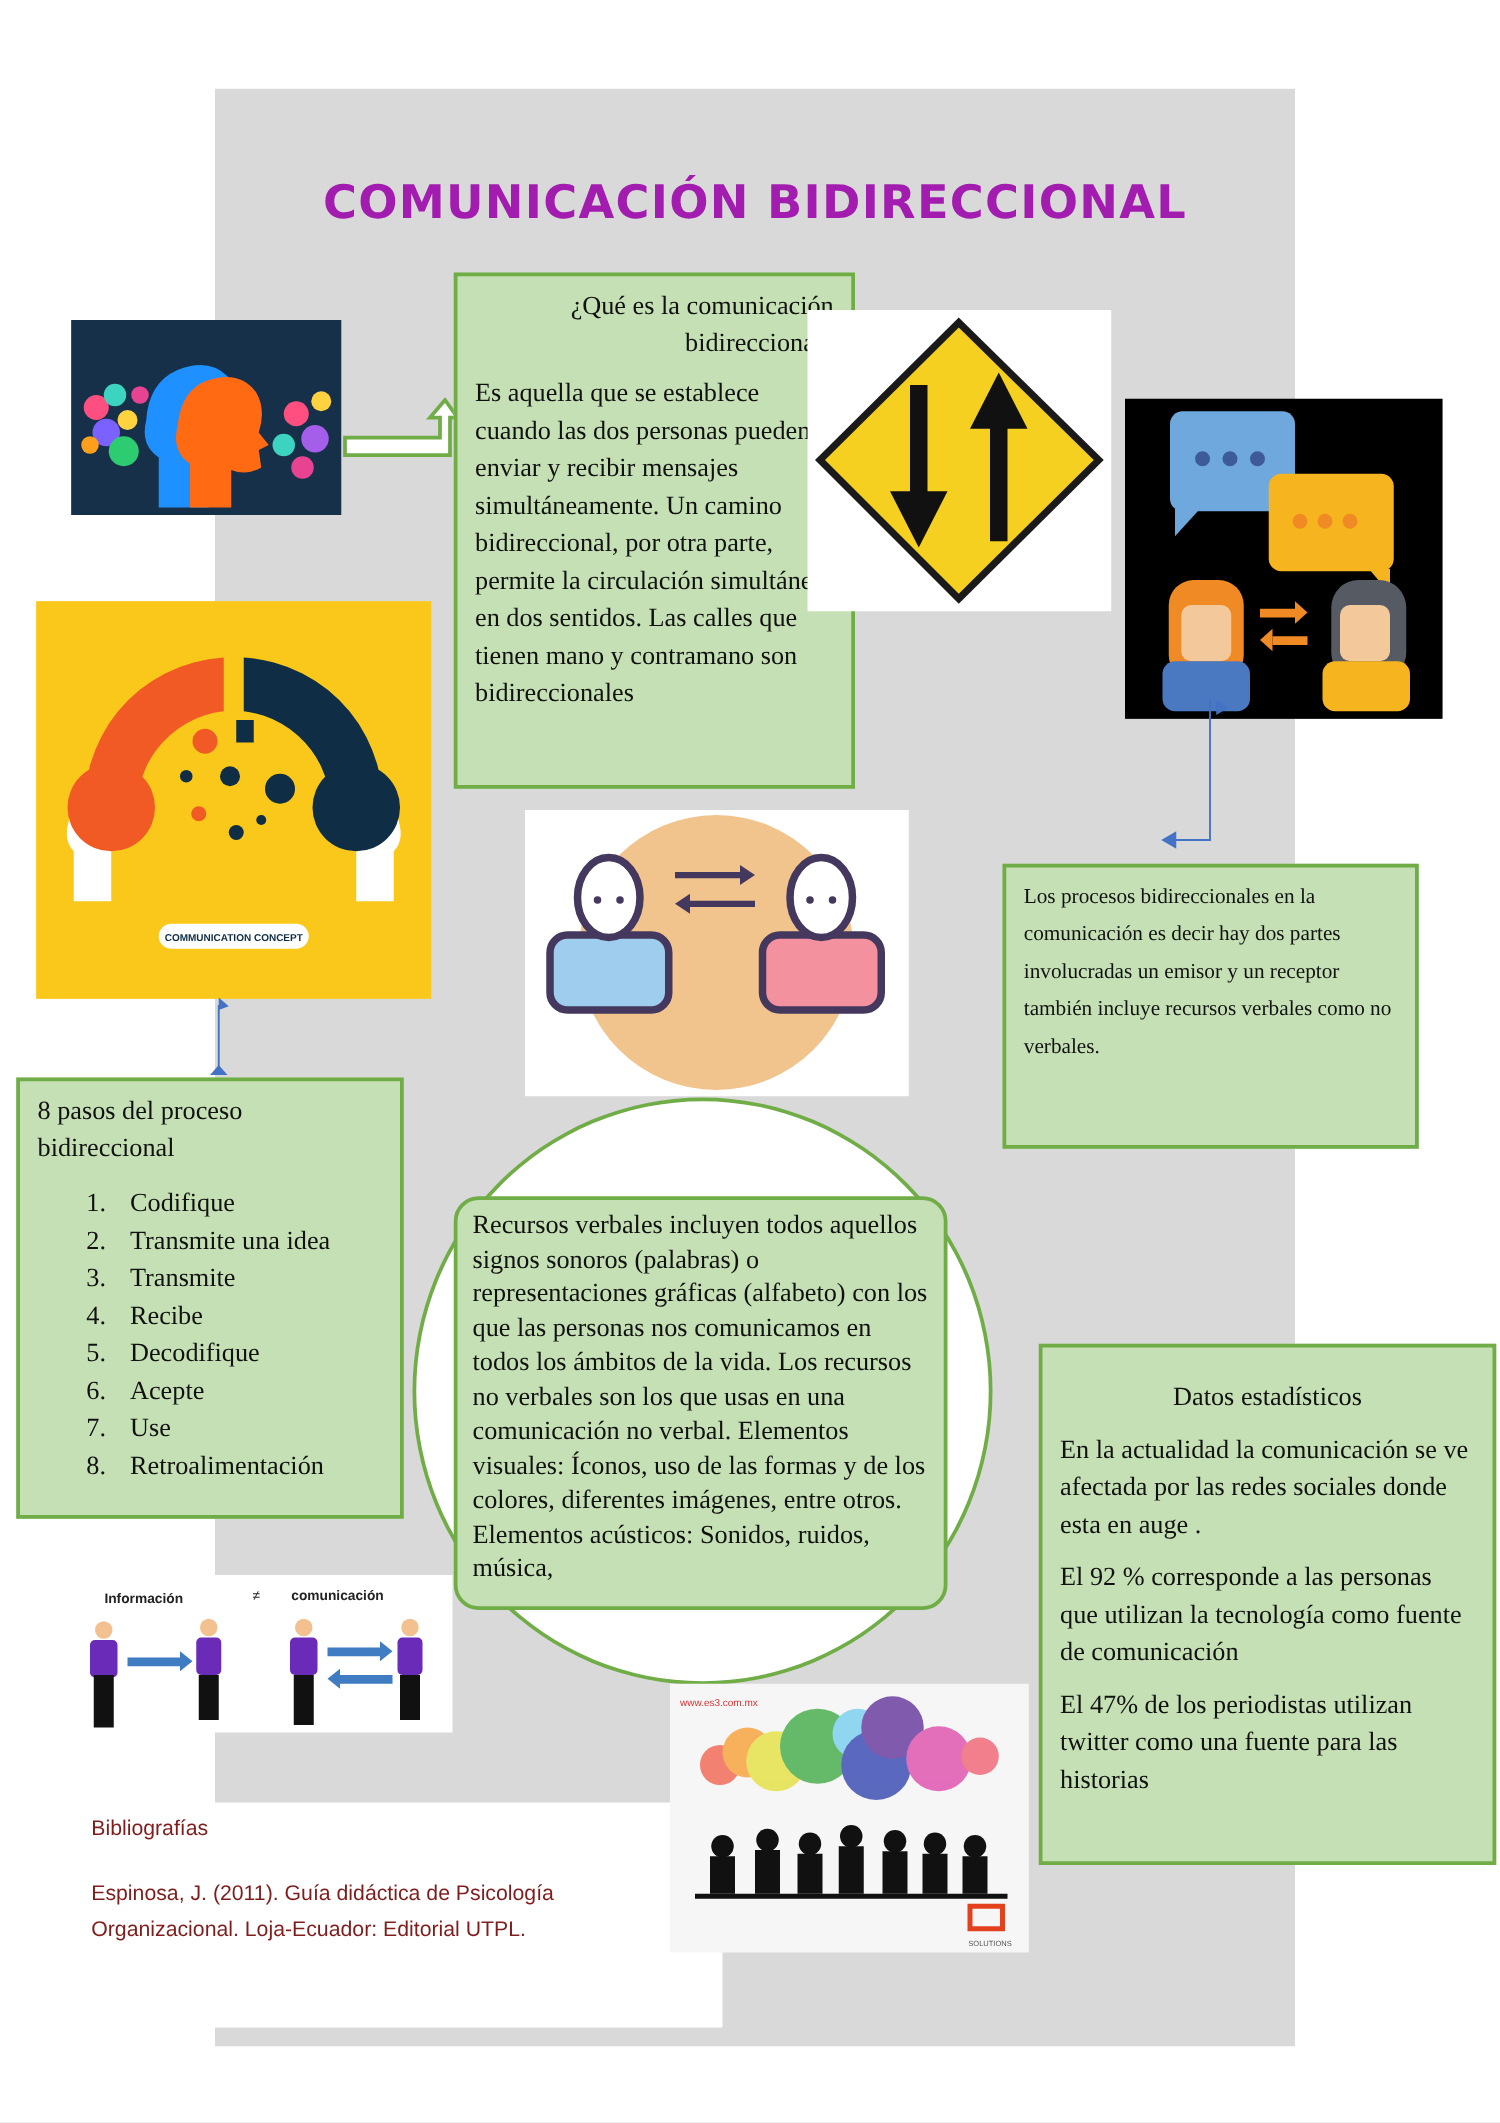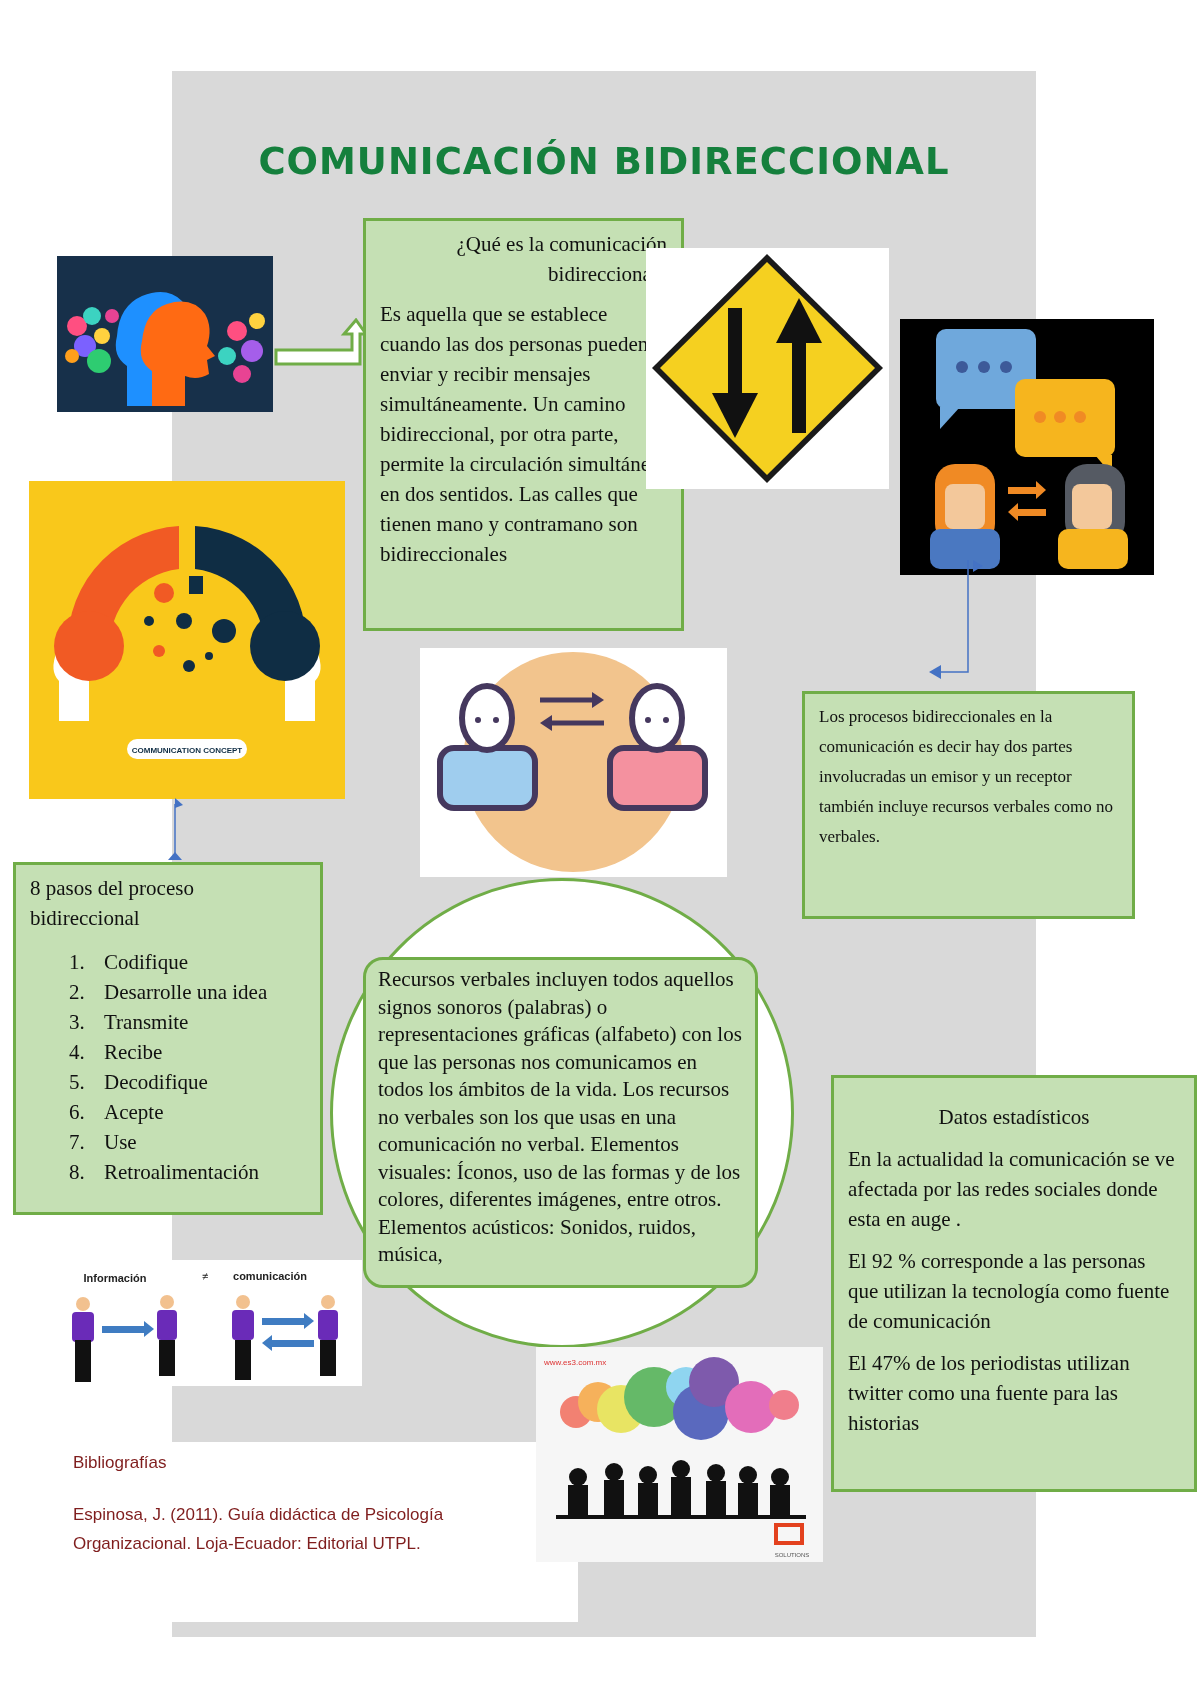--- a/index.html
+++ b/index.html
@@ -1,19 +1,19 @@
 <!DOCTYPE html>
 <html><head>
   <meta charset="utf-8">
   <style>
     html, body { margin: 0; padding: 0; }
     body { width: 1200px; height: 1698px; background: #ffffff; position: relative; overflow: hidden; font-family: "Liberation Serif", serif; color: #111; }
     .abs { position: absolute; }
     .gray-panel { left: 172px; top: 71px; width: 864px; height: 1566px; background: #d9d9d9; }
-    .title { left: 172px; top: 140px; width: 864px; text-align: center; font-family: "DejaVu Sans", sans-serif; font-weight: bold; font-size: 37px; letter-spacing: 1px; color: #15803d; }
+    .title { left: 172px; top: 140px; width: 864px; text-align: center; font-family: "DejaVu Sans", sans-serif; font-weight: bold; font-size: 37px; letter-spacing: 1px; color: #a21caf; }
     .gbox { background: #c5e0b4; border: 3px solid #70ad47; box-sizing: border-box; }
     .gbox p { margin: 0; }
     .q-box { left: 363px; top: 218px; width: 321px; height: 413px; padding: 8px 14px; font-size: 21px; line-height: 30px; }
     .q-box .q-title { text-align: right; margin-bottom: 10px; }
     .right-box { left: 802px; top: 691px; width: 333px; height: 228px; padding: 8px 14px; font-size: 17px; line-height: 30px; }
     .steps-box { left: 13px; top: 862px; width: 310px; height: 353px; padding: 8px 14px; font-size: 21px; line-height: 30px; }
     .steps-box ol { margin: 14px 0 0 0; padding-left: 60px; }
     .steps-box li { padding-left: 14px; }
     .circle { left: 330px; top: 878px; width: 464px; height: 470px; border: 3px solid #70ad47; border-radius: 50%; background: #ffffff; box-sizing: border-box; }
     .rec-box { left: 363px; top: 957px; width: 395px; height: 331px; padding: 6px 12px; font-size: 21px; line-height: 27.5px; border-radius: 20px; }
@@ -152,21 +152,21 @@
 </div>
 
 <div class="abs gbox right-box">
   <p>Los procesos bidireccionales en la comunicación es decir hay dos partes involucradas un emisor y un receptor también incluye recursos verbales como no verbales.</p>
 </div>
 
 <div class="abs gbox steps-box">
   <p>8 pasos del proceso bidireccional</p>
   <ol>
     <li>Codifique</li>
-    <li>Desarrolle una idea</li>
+    <li>Transmite una idea</li>
     <li>Transmite</li>
     <li>Recibe</li>
     <li>Decodifique</li>
     <li>Acepte</li>
     <li>Use</li>
     <li>Retroalimentación</li>
   </ol>
 </div>
 
 <div class="abs circle"></div>

